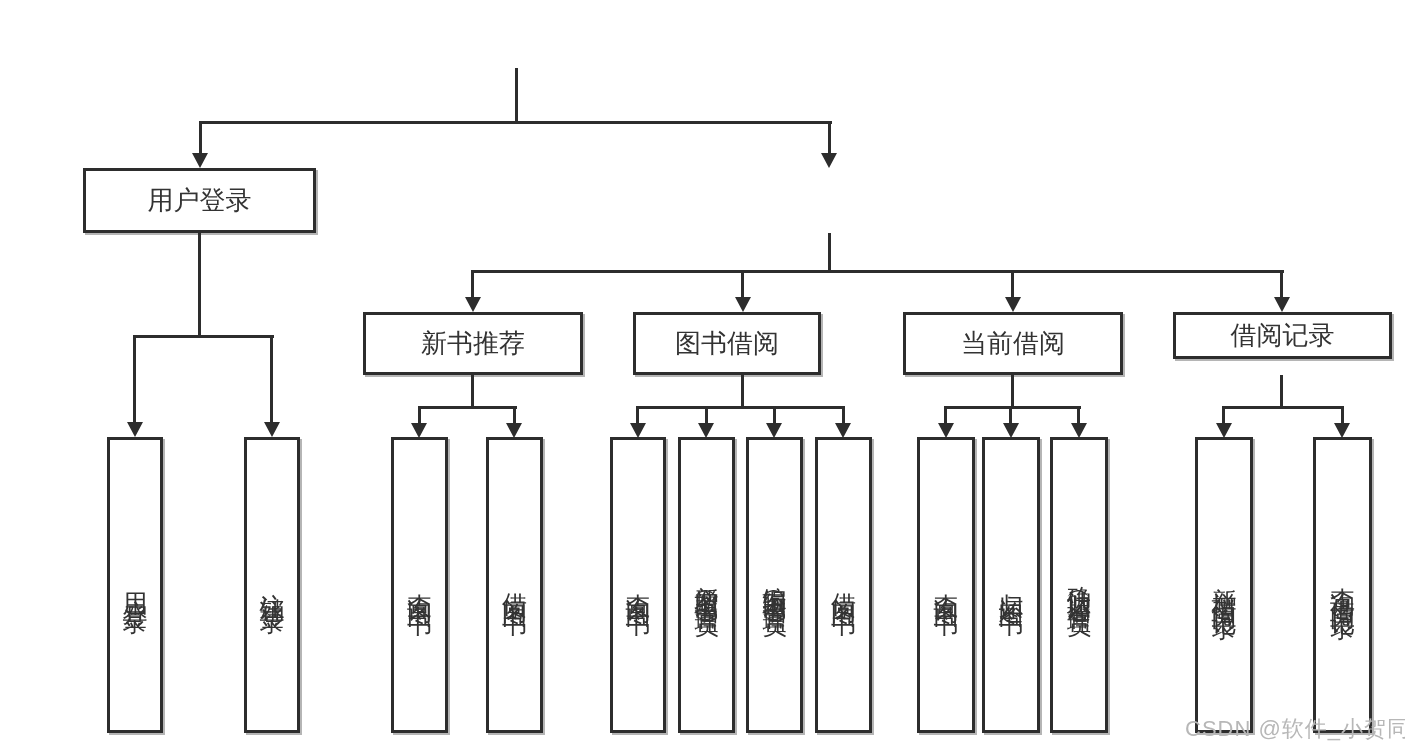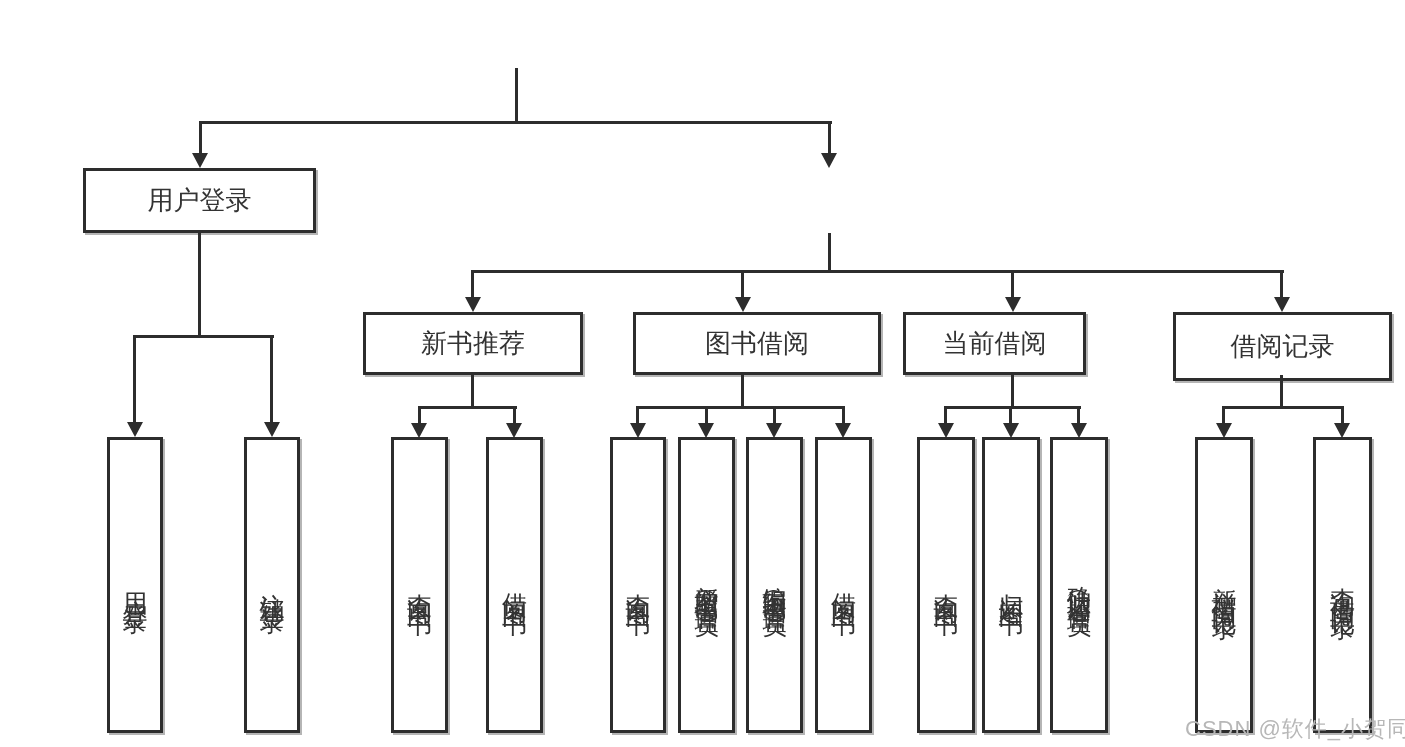--- a/index.html
+++ b/index.html
@@ -32,23 +32,23 @@
 </style>
 </head>
 <body>
 
 <div id="stage">
 
 
   <div class="box" style="left:83px;top:168px;width:233px;height:65px">用户登录</div>
 
   <div class="box" style="left:363px;top:312px;width:220px;height:63px">新书推荐</div>
-  <div class="box" style="left:633px;top:312px;width:248px;height:63px">图书借阅</div>
-  <div class="box" style="left:903px;top:312px;width:183px;height:63px">当前借阅</div>
-  <div class="box" style="left:1173px;top:312px;width:219px;height:69px">借阅记录</div>
+  <div class="box" style="left:633px;top:312px;width:188px;height:63px">图书借阅</div>
+  <div class="box" style="left:903px;top:312px;width:220px;height:63px">当前借阅</div>
+  <div class="box" style="left:1173px;top:312px;width:219px;height:47px">借阅记录</div>
 
   <div class="box leaf" style="left:107px;top:437px;width:56px;height:296px">用户登录</div>
   <div class="box leaf" style="left:244px;top:437px;width:56px;height:296px">注销登录</div>
 
   <div class="box leaf" style="left:391px;top:437px;width:57px;height:296px">查询图书</div>
   <div class="box leaf" style="left:486px;top:437px;width:57px;height:296px">借阅图书</div>
 
   <div class="box leaf" style="left:610px;top:437px;width:56px;height:296px">查询图书</div>
   <div class="box leaf long" style="left:678px;top:437px;width:57px;height:296px">新增图书（管理员）</div>
   <div class="box leaf long" style="left:746px;top:437px;width:57px;height:296px">编辑图书（管理员）</div>

